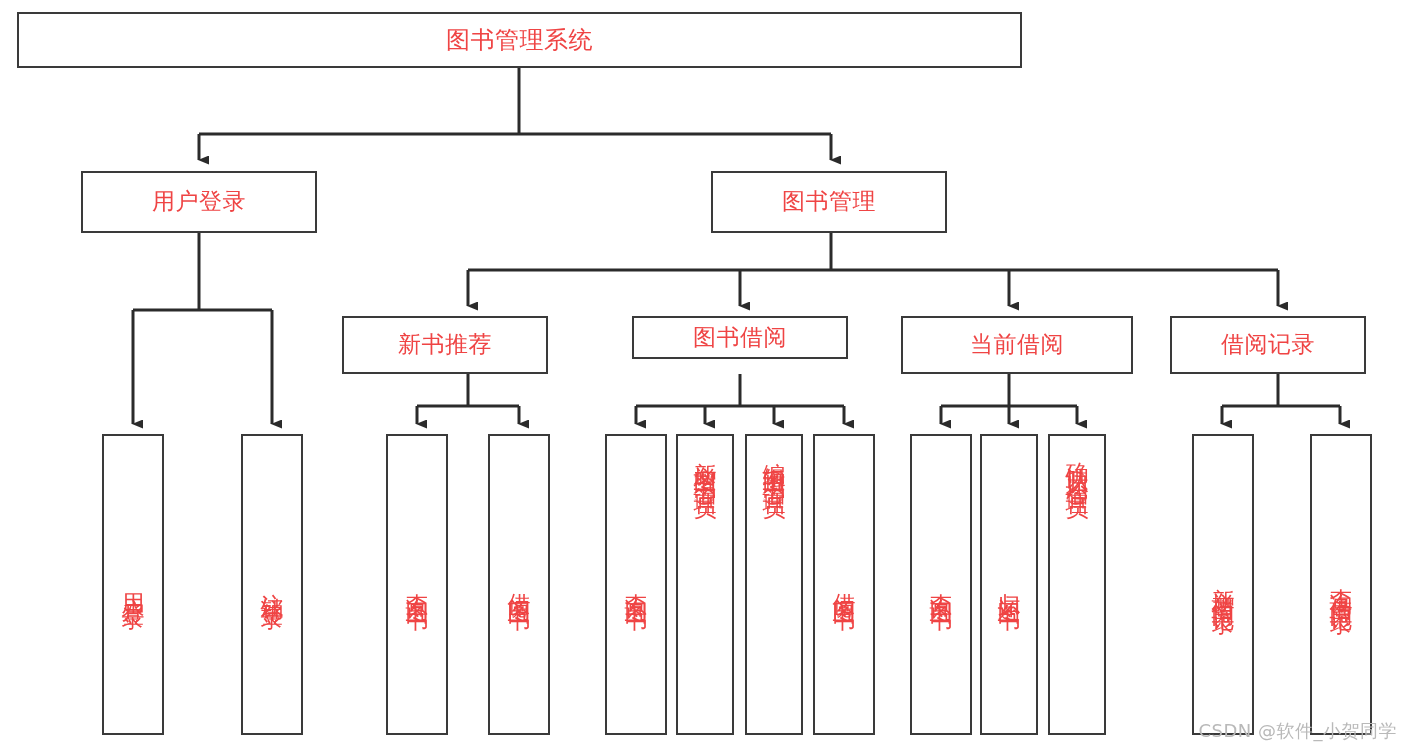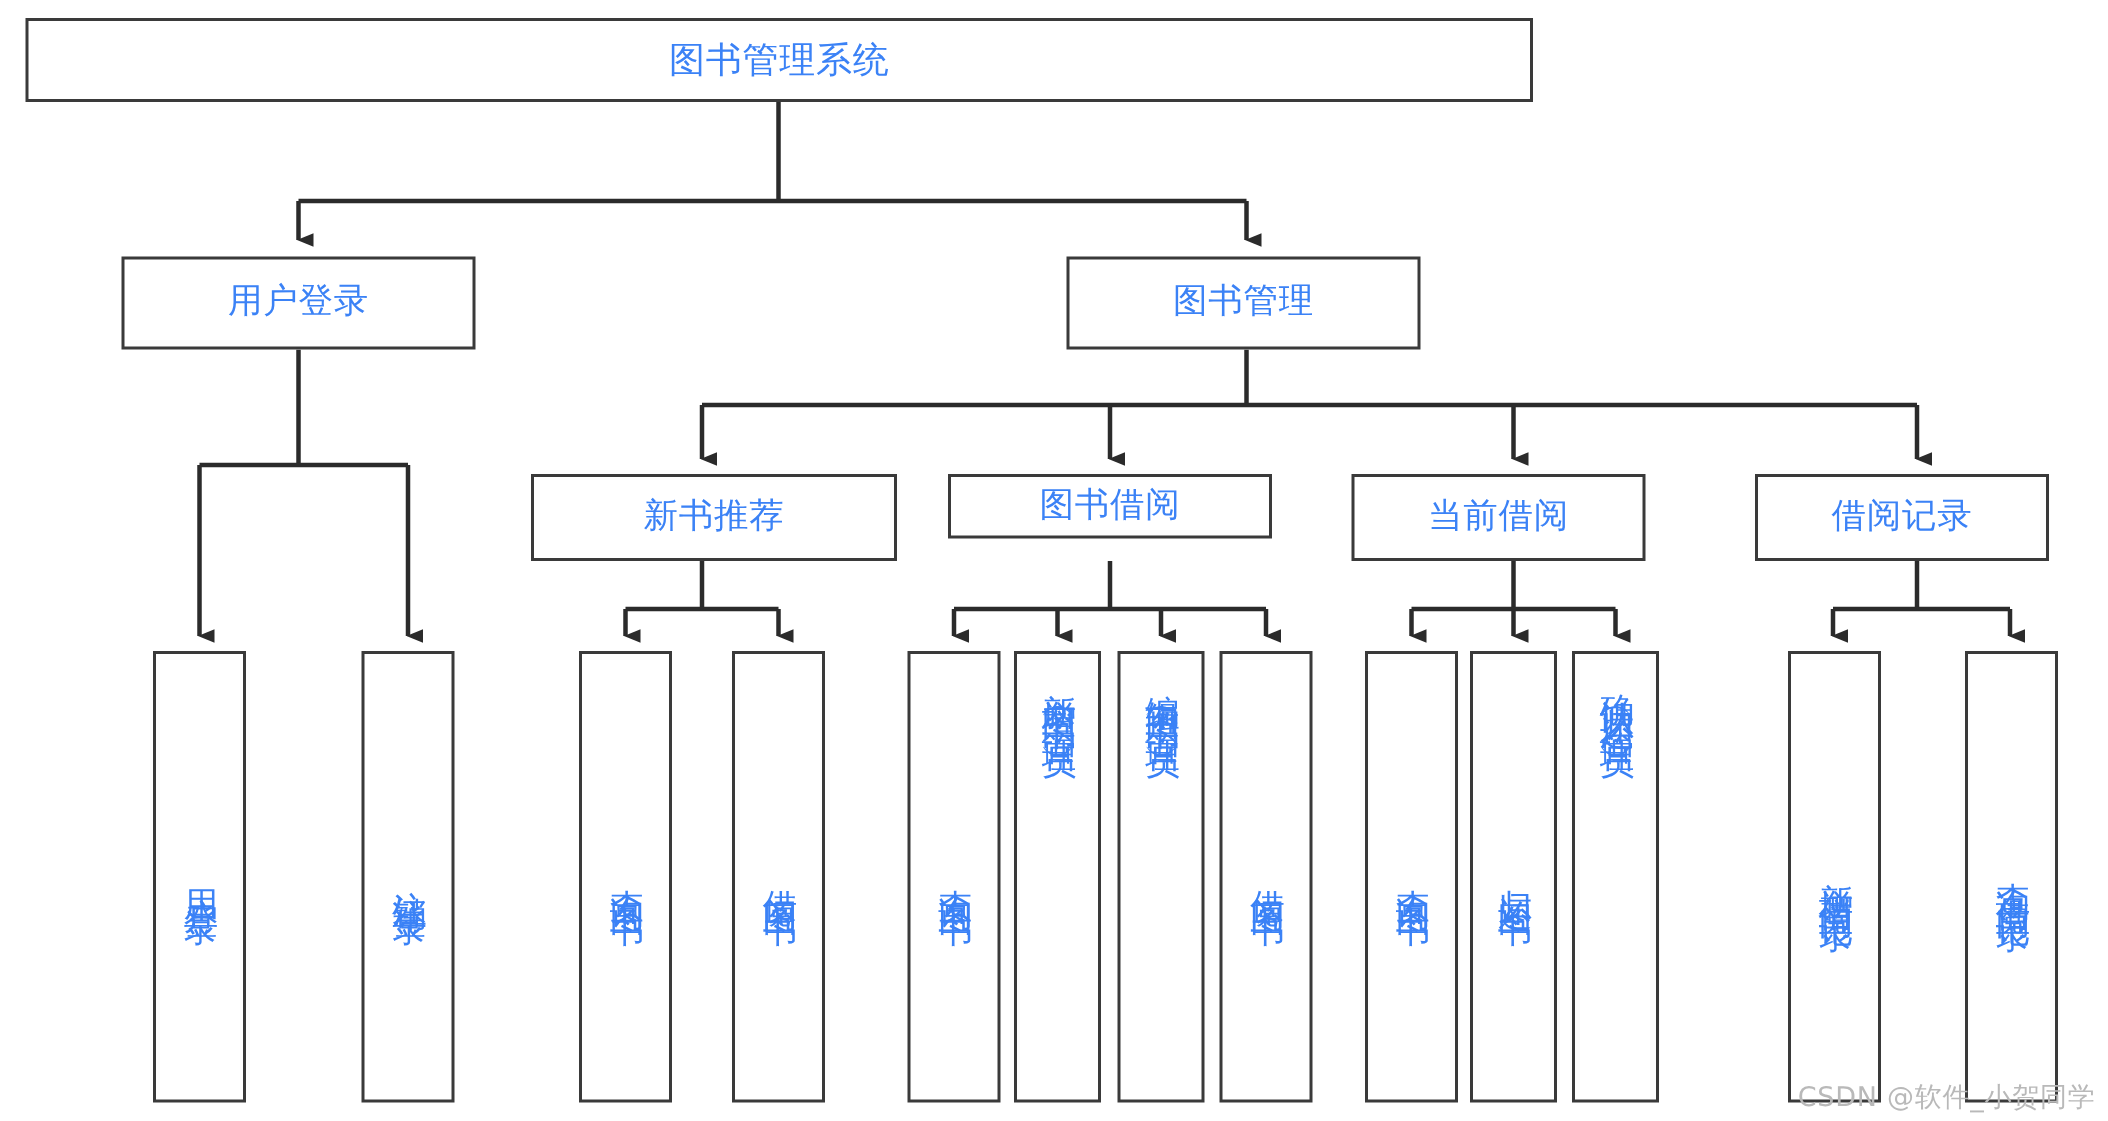--- a/index.html
+++ b/index.html
@@ -34,21 +34,21 @@
     align-items: center;
     justify-content: center;
     color: #2b2b2b;
     z-index: 2;
   }
   .node-label {
     display: block;
     text-align: center;
     line-height: 1.12;
     letter-spacing: 0.5px;
-    color: #3b82f6;
+    color: #ef4444;
   }
   
   .node.horiz .node-label {
     writing-mode: horizontal-tb;
     font-size: 23px;
   }
   .node.root .node-label {
     font-size: 24px;
   }
   
@@ -145,29 +145,29 @@
   </div>
 
   <div class="node horiz" style="left:81px; top:171px; width:236px; height:62px;">
     <span class="node-label">用户登录</span>
   </div>
 
   <div class="node horiz" style="left:711px; top:171px; width:236px; height:62px;">
     <span class="node-label">图书管理</span>
   </div>
 
-  <div class="node horiz" style="left:354px; top:316px; width:244px; height:58px;">
+  <div class="node horiz" style="left:342px; top:316px; width:206px; height:58px;">
     <span class="node-label">新书推荐</span>
   </div>
 
   <div class="node horiz" style="left:632px; top:316px; width:216px; height:43px;">
     <span class="node-label">图书借阅</span>
   </div>
 
-  <div class="node horiz" style="left:901px; top:316px; width:196px; height:58px;">
+  <div class="node horiz" style="left:901px; top:316px; width:232px; height:58px;">
     <span class="node-label">当前借阅</span>
   </div>
 
   <div class="node horiz" style="left:1170px; top:316px; width:196px; height:58px;">
     <span class="node-label">借阅记录</span>
   </div>
 
   <div class="node vert centered" style="left:102px; top:434px; width:62px; height:301px;">
     <span class="node-label">用户登录</span>
   </div>

